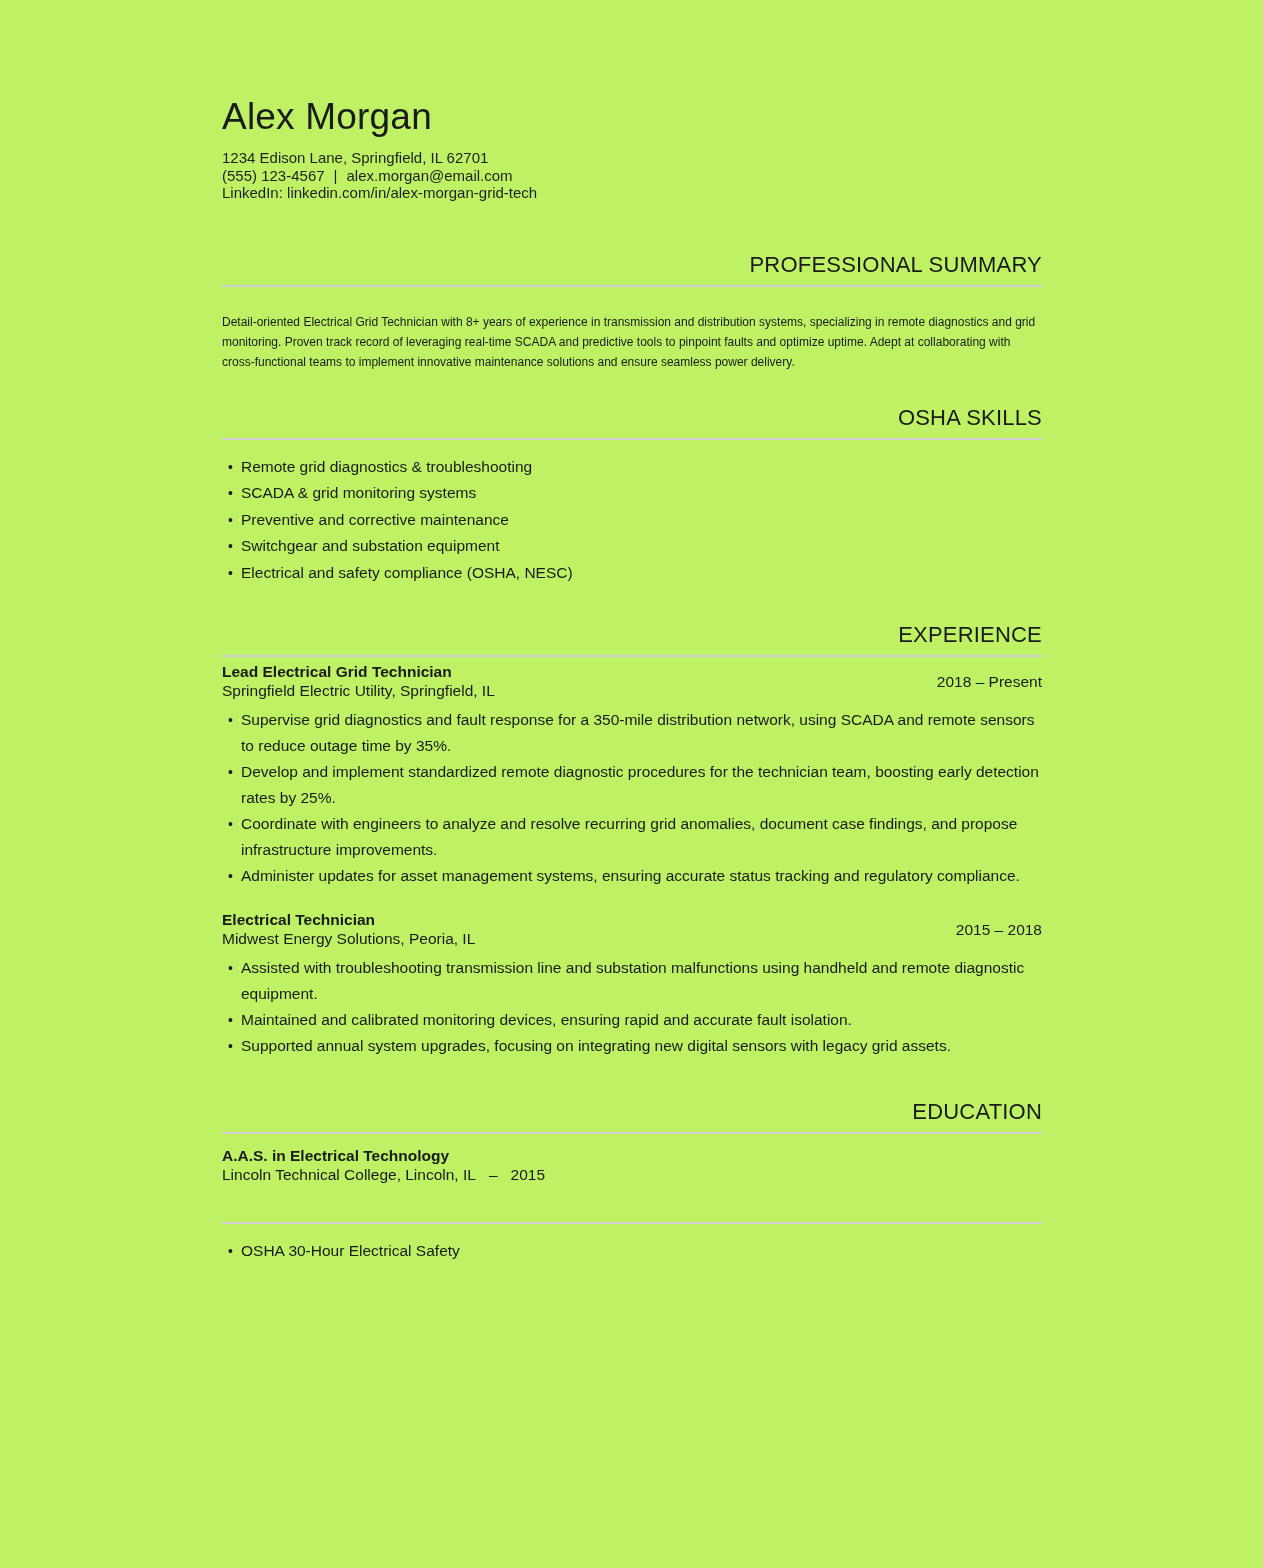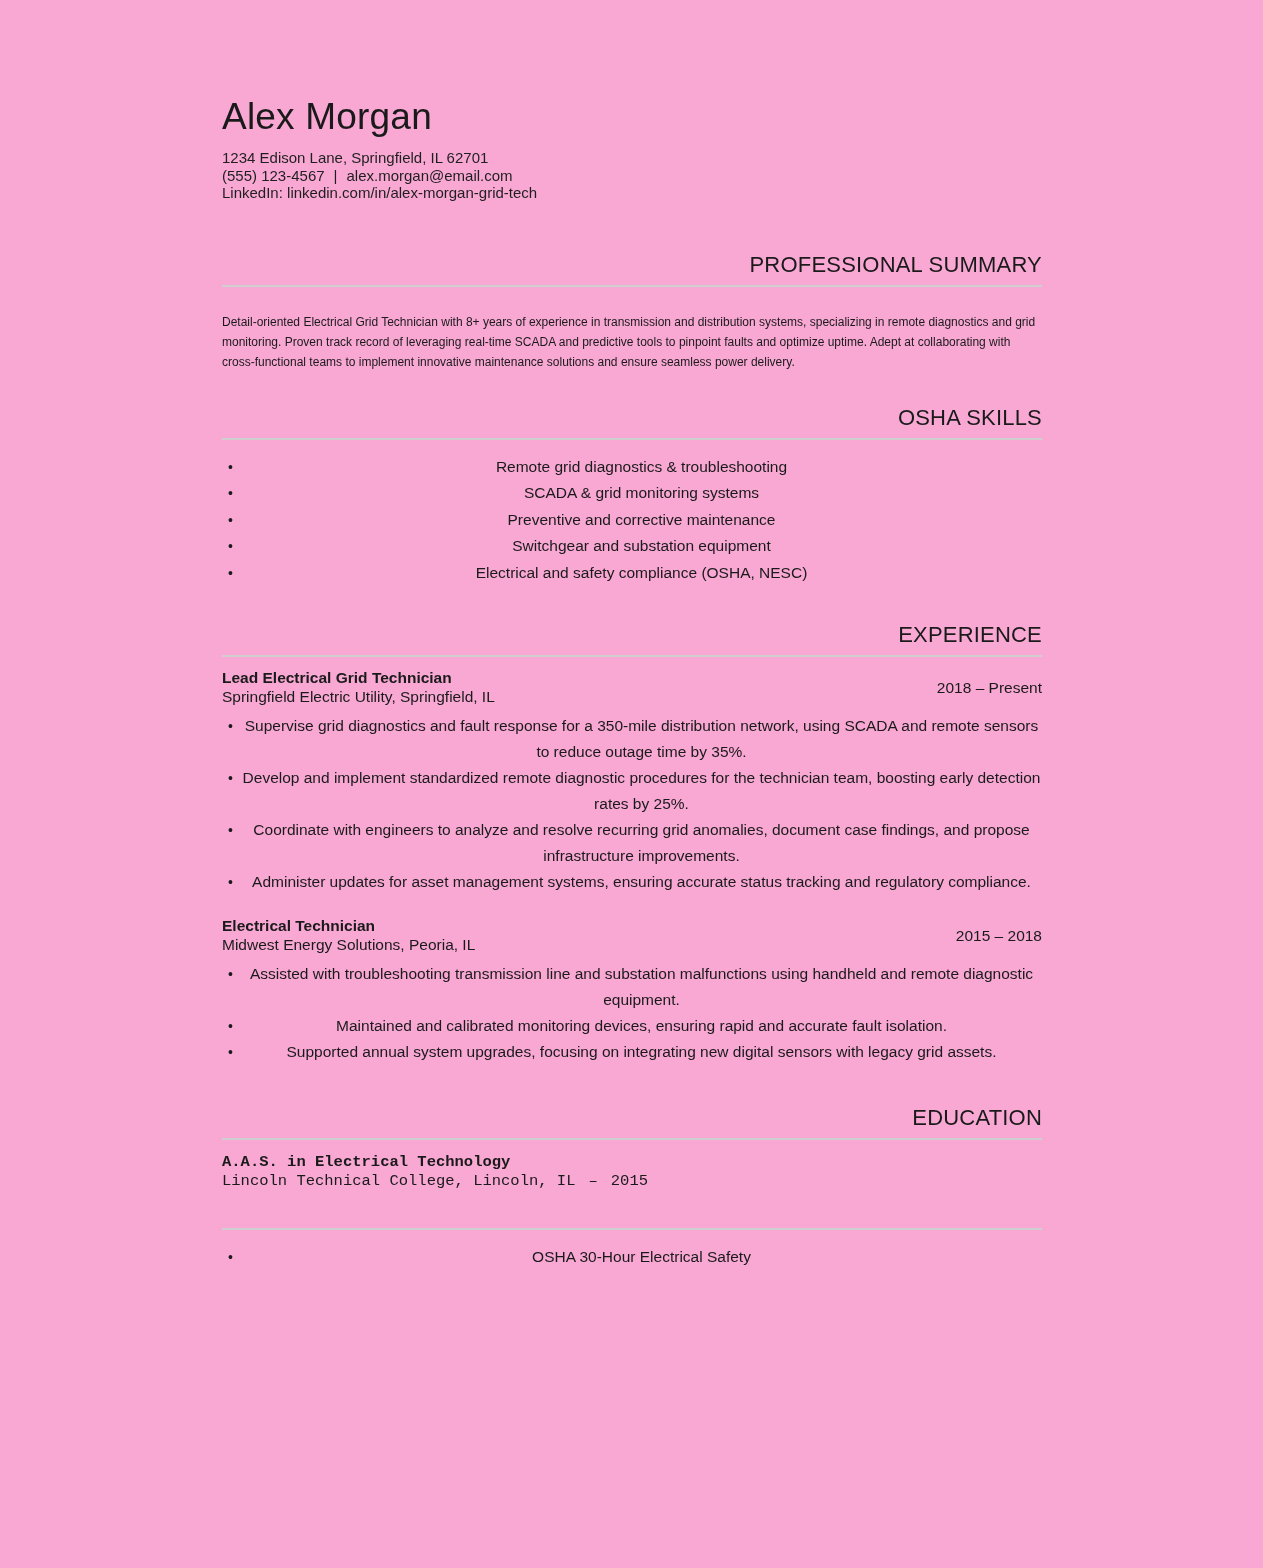--- a/index.html
+++ b/index.html
@@ -6,21 +6,21 @@
   html, body { background: #ffffff; }
   body {
     font-family: "Liberation Sans", "DejaVu Sans", sans-serif;
     color: #1a1a1a;
     -webkit-font-smoothing: antialiased;
   }
   .page {
     position: relative;
     width: 1263px;
     height: 1568px;
-    background: #f9a8d4;
+    background: #bef264;
     overflow: hidden;
   }
   .content {
     width: 820px;
     margin-left: 222px;
     padding-top: 97px;
   }
 
   
   .name {
@@ -64,37 +64,36 @@
   .summary-text {
     margin-top: 25px;
     font-size: 12px;
     line-height: 20px;
   }
 
   
   ul.bullets {
     list-style: none;
     margin-top: 14px;
-    text-align: center;
   }
   ul.bullets li {
     position: relative;
     padding-left: 19px;
     font-size: 15.5px;
     line-height: 26.5px;
   }
   ul.bullets li::before {
     content: "\2022";
     position: absolute;
     left: 6px;
     font-size: 14px;
   }
 
   
-  .job { margin-top: 12px; }
+  .job { margin-top: 6px; }
   .job + .job { margin-top: 22px; }
   .job-header {
     display: flex;
     justify-content: space-between;
     align-items: center;
   }
   .job-title {
     font-size: 15.5px;
     font-weight: 700;
     line-height: 18.5px;
@@ -105,21 +104,21 @@
   }
   .job-dates {
     font-size: 15.5px;
     white-space: nowrap;
     text-align: right;
   }
   ul.bullets.job-bullets { margin-top: 7px; }
   ul.bullets.job-bullets li { line-height: 26px; }
 
   
-  .edu-block { margin-top: 13px; font-family: Liberation Mono, monospace; }
+  .edu-block { margin-top: 13px; }
   .edu-degree {
     font-size: 15.5px;
     font-weight: 700;
     line-height: 18.5px;
   }
   .edu-line {
     font-size: 15.5px;
     line-height: 18.5px;
   }
   .edu-sep { margin: 0 13px; }

